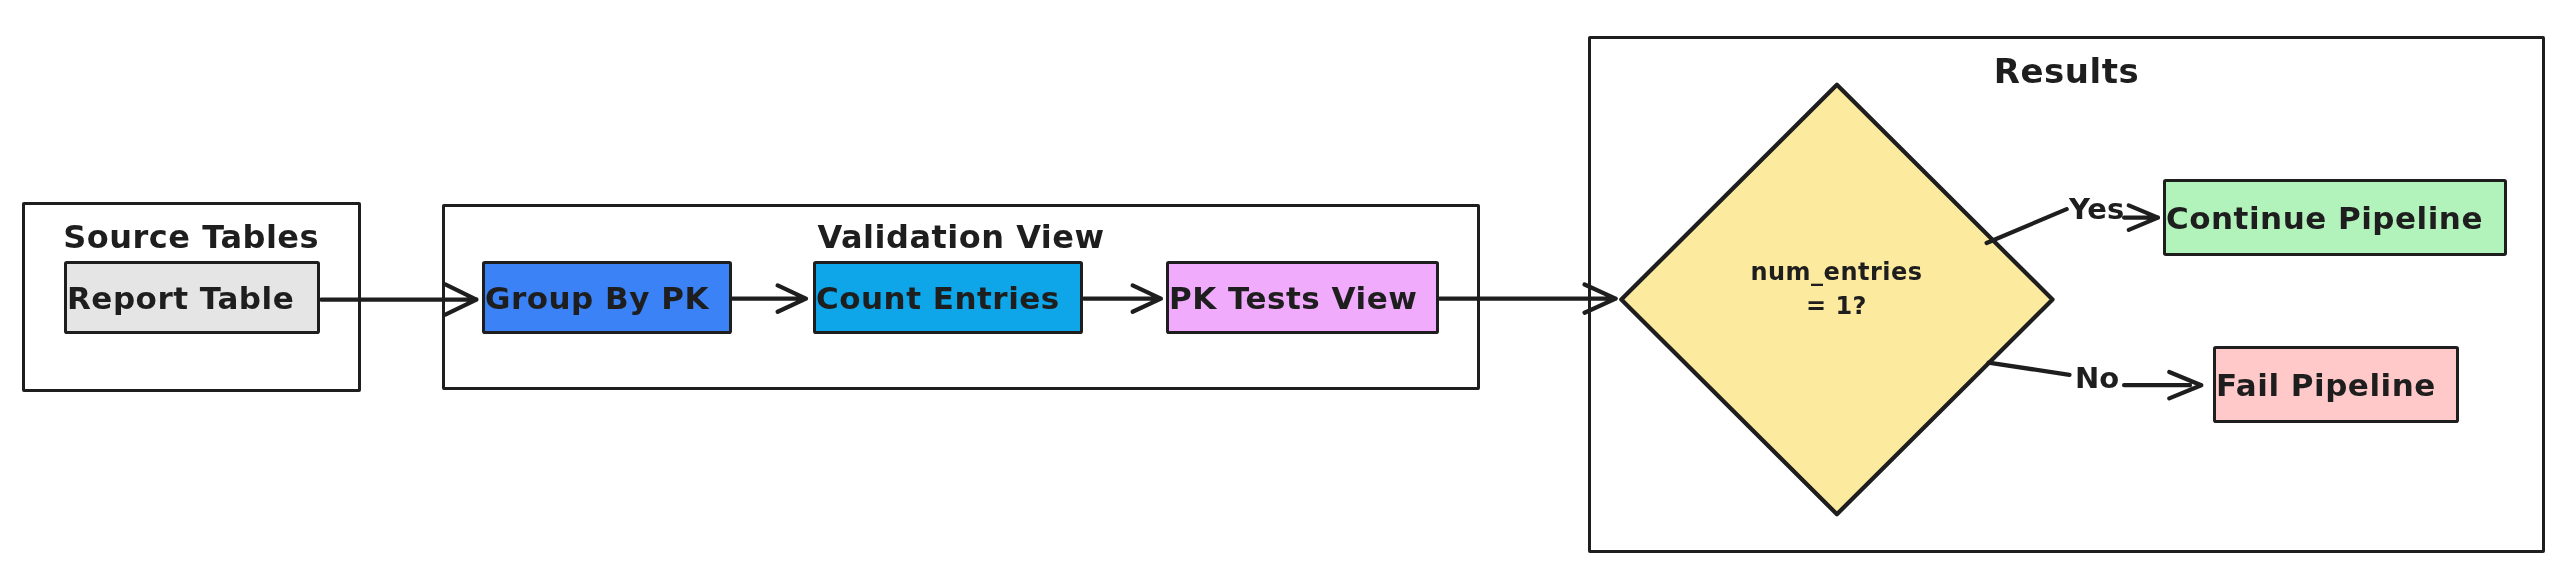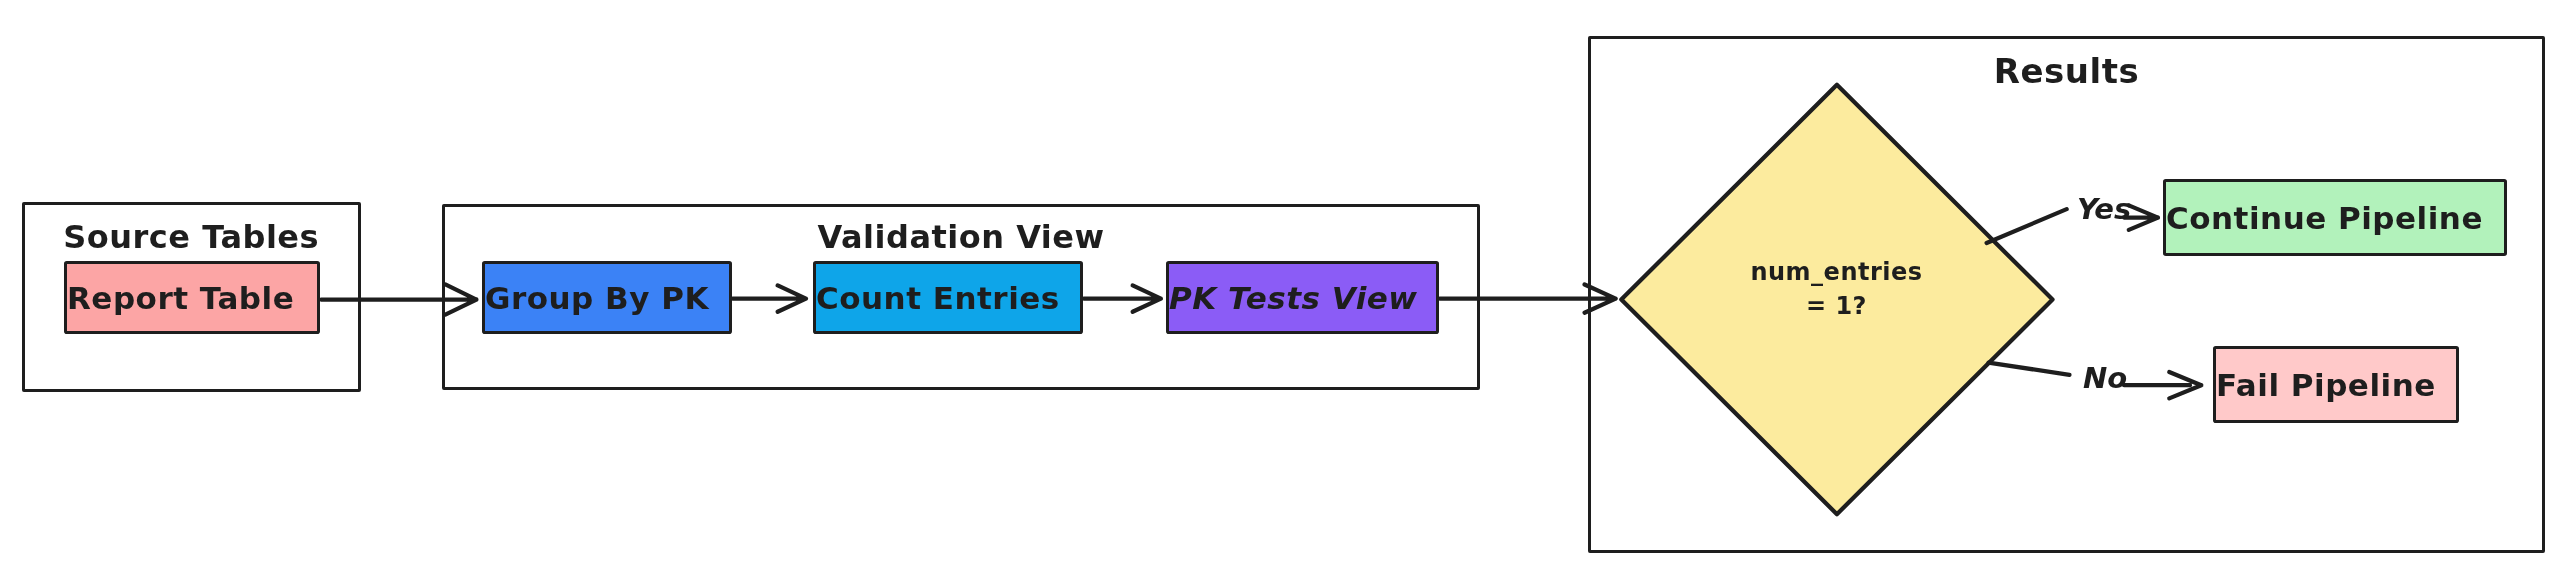--- a/index.html
+++ b/index.html
@@ -75,24 +75,22 @@
     font-weight: 600;
     line-height: 1.4;
     z-index: 4;
     letter-spacing: 0.5px;
   }
   
   .edge-label {
     position: absolute;
     font-size: 29px;
     font-weight: 600;
-    font-style: italic;
     z-index: 4;
     white-space: nowrap;
-    margin-left: 8px;
   }
   #yes-label { left: 2069px; top: 192px; }
   #no-label  { left: 2075px; top: 361px; }
 </style>
 </head>
 <body>
 
 <div id="canvas">
 
   <div class="group" style="left:21.7px; top:202px; width:339px; height:190px;padding-left:32px;">
@@ -119,33 +117,33 @@
 
     <path d="M1529,317 L1712,317 M1716,317 L1683,302 M1716,317 L1683,332"></path>
 
     <path d="M2110,258 L2195,222"></path>
     <path d="M2256,231 L2287,231 M2292,231 L2261,218 M2292,231 L2261,244"></path>
 
     <path d="M2112,385 L2198,398"></path>
     <path d="M2256,409 L2326,409 M2338,409 L2304,395 M2338,409 L2304,423"></path>
   </svg>
 
-  <div class="node" style="left: 64px; top: 261px; width: 256px; height: 73px; background-color: #fca5a5;">
+  <div class="node" style="left: 64px; top: 261px; width: 256px; height: 73px; background-color: #e5e5e5;">
     <span>Report Table</span>
   </div>
 
   <div class="node" style="left: 482px; top: 261px; width: 250px; height: 73px; background-color: #3b82f6;">
     <span>Group By PK</span>
   </div>
 
   <div class="node" style="left: 813px; top: 261px; width: 270px; height: 73px; background-color: #0ea5e9;">
     <span>Count Entries</span>
   </div>
 
-  <div class="node" style="left: 1166px; top: 261px; width: 273px; height: 73px; background-color: #8b5cf6; font-style: italic;">
+  <div class="node" style="left: 1166px; top: 261px; width: 273px; height: 73px; background-color: #f0abfc;">
     <span>PK Tests View</span>
   </div>
 
   <div class="diamond-label">
     <div>num_entries</div>
     <div>= 1?</div>
   </div>
 
   <div class="edge-label" id="yes-label">Yes</div>
   <div class="edge-label" id="no-label">No</div>

